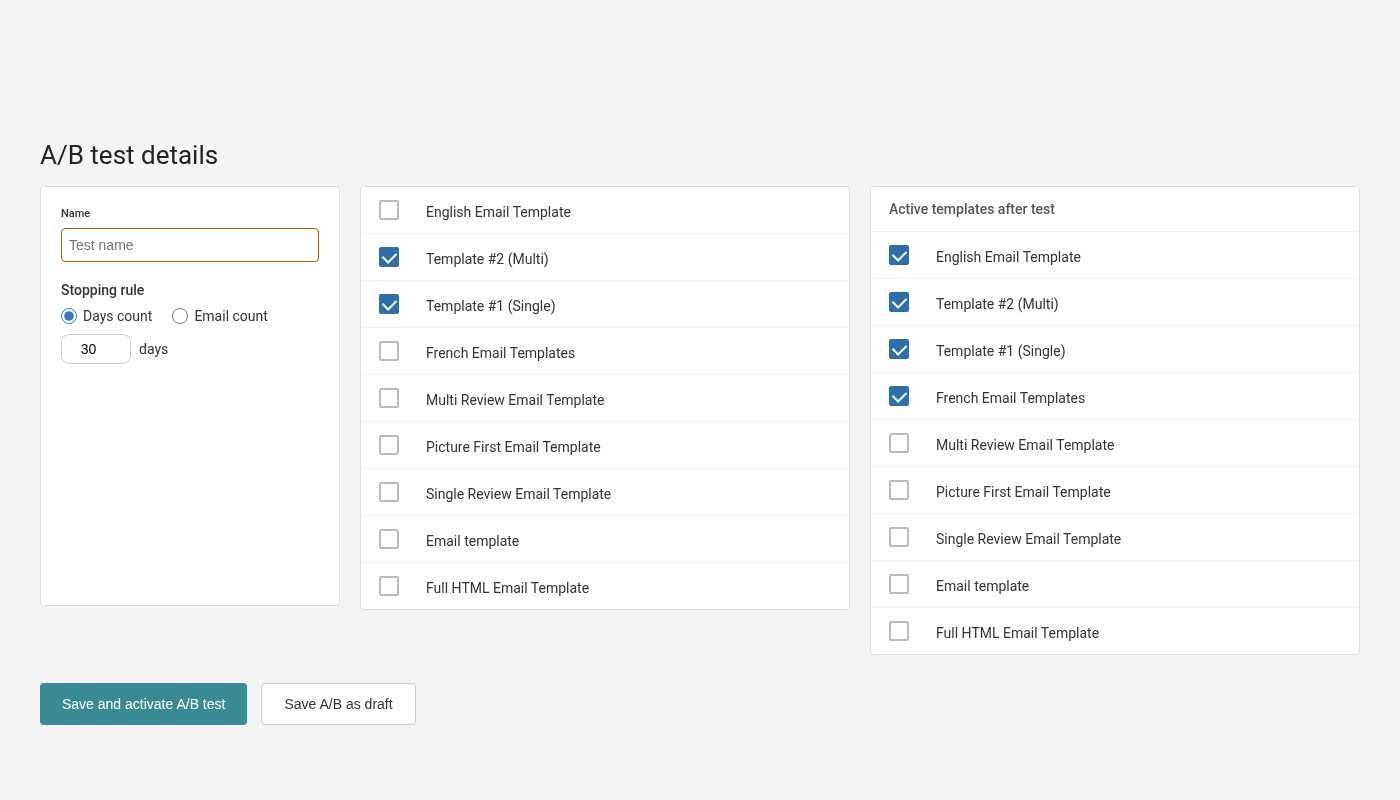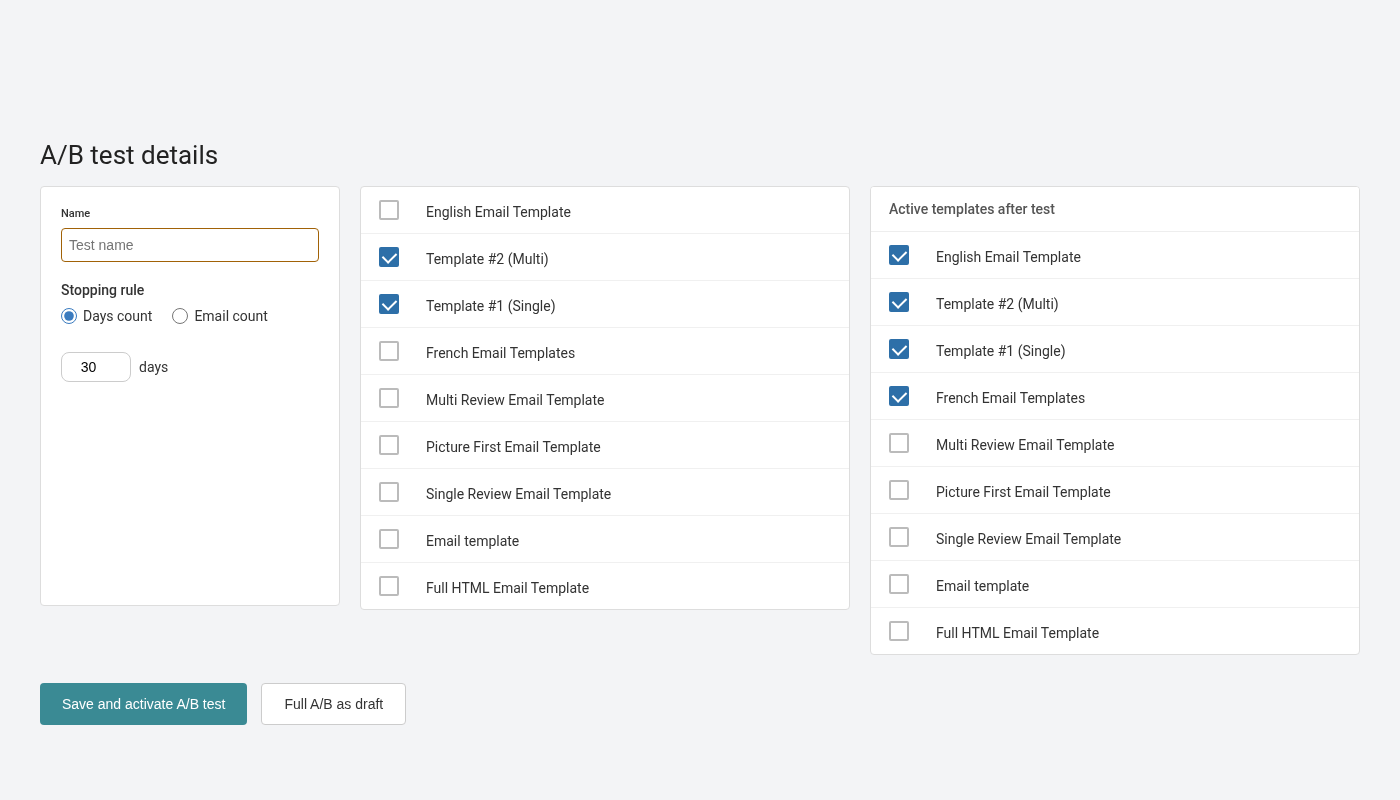--- a/index.html
+++ b/index.html
@@ -56,21 +56,21 @@
     .stopping-rule-label {
       font-size: 14px;
       font-weight: 500;
       color: #333;
       margin-bottom: 10px;
     }
     .radio-group {
       display: flex;
       gap: 20px;
       align-items: center;
-      margin-bottom: 28px;
+      margin-bottom: 10px;
     }
     .radio-item {
       display: flex;
       align-items: center;
       gap: 6px;
       cursor: pointer;
     }
     .radio-item input[type="radio"] {
       accent-color: #3a7bbf;
       width: 16px;
@@ -295,15 +295,15 @@
             <div class="checkbox-custom"></div>
             <span class="template-name">Full HTML Email Template</span>
           </li>
         </ul>
     </div>
 
   </div>
 
   <div class="buttons-row">
     <button class="btn-primary">Save and activate A/B test</button>
-    <button class="btn-secondary">Full A/B as draft</button>
+    <button class="btn-secondary">Save A/B as draft</button>
   </div>
 </div>
 
 </body></html>

